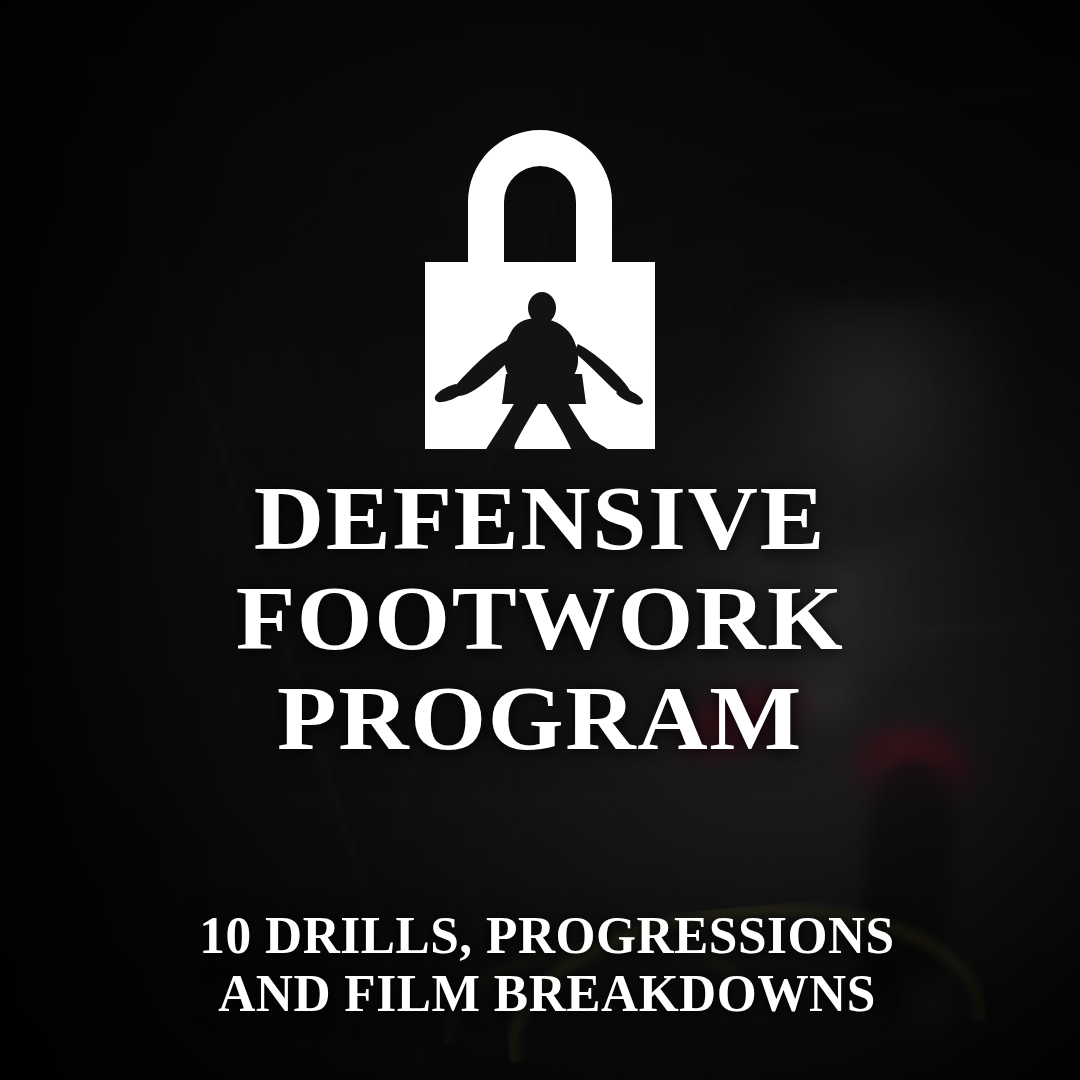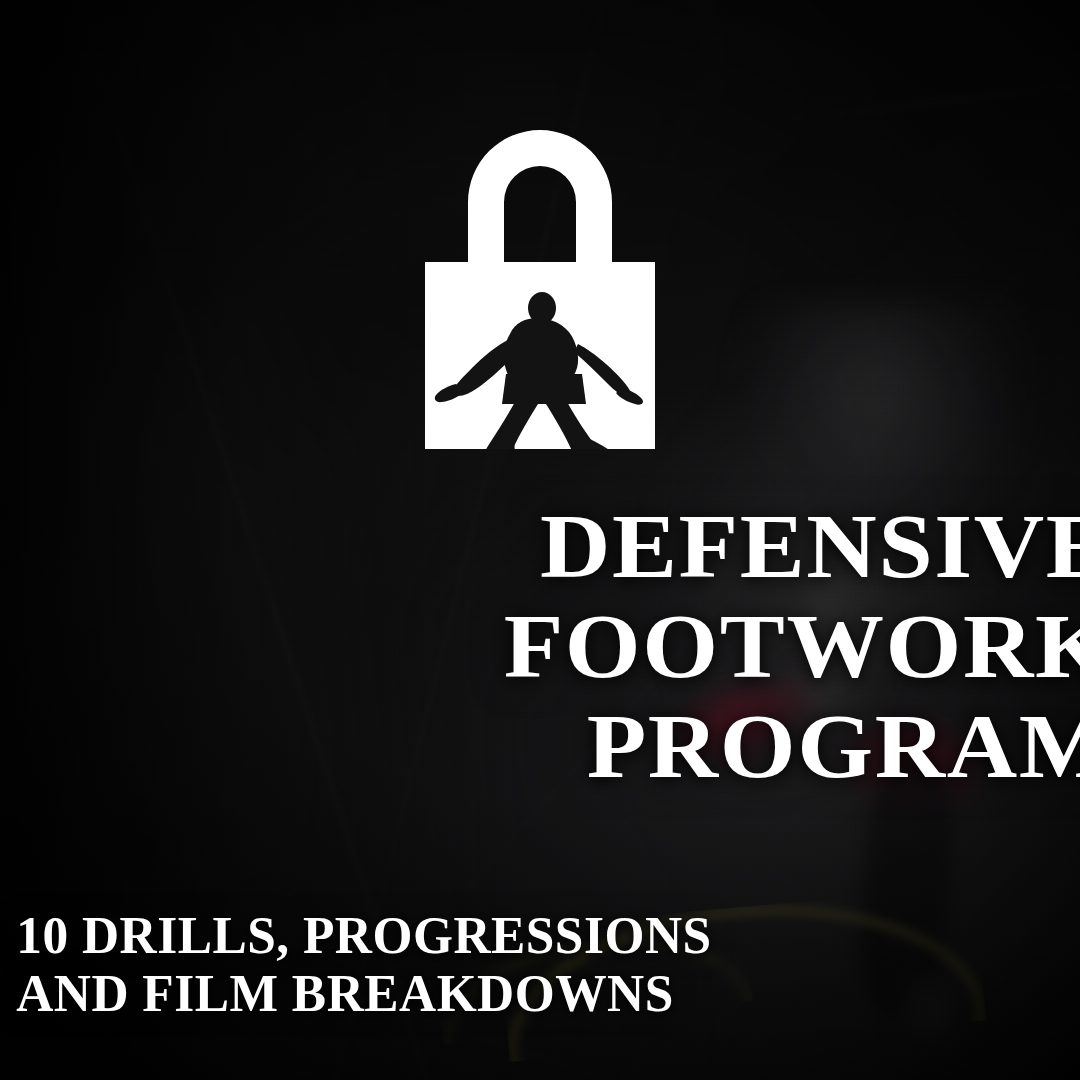--- a/index.html
+++ b/index.html
@@ -219,40 +219,42 @@
     transform: translateX(-50%);
     width: 268px;
     height: 340px;
   }
   .lock-icon svg { display: block; width: 100%; height: 100%; }
 
   .title-block {
     position: absolute;
     left: 0;
     right: 0;
-    top: 496px;
-    text-align: right;
+    top: 468px;
+    text-align: center;
   }
   .title-line {
     display: block;
     color: #ffffff;
     font-family: "Liberation Serif", serif;
     font-weight: 700;
     font-size: 92px;
     line-height: 100px;
     letter-spacing: 1.5px;
     transform: scaleX(1.06);
     text-shadow: 0 2px 14px rgba(0,0,0,.85), 0 0 36px rgba(0,0,0,.6);
   }
 
   .subtitle-block {
     position: absolute;
     left: 0;
     right: 0;
     top: 906px;
+    text-align: center;
+    padding-left: 14px;
   }
   .subtitle-line {
     display: block;
     color: #ffffff;
     font-family: "Liberation Serif", serif;
     font-weight: 700;
     font-size: 53px;
     line-height: 58px;
     letter-spacing: 0.5px;
     transform: scaleX(0.97);

